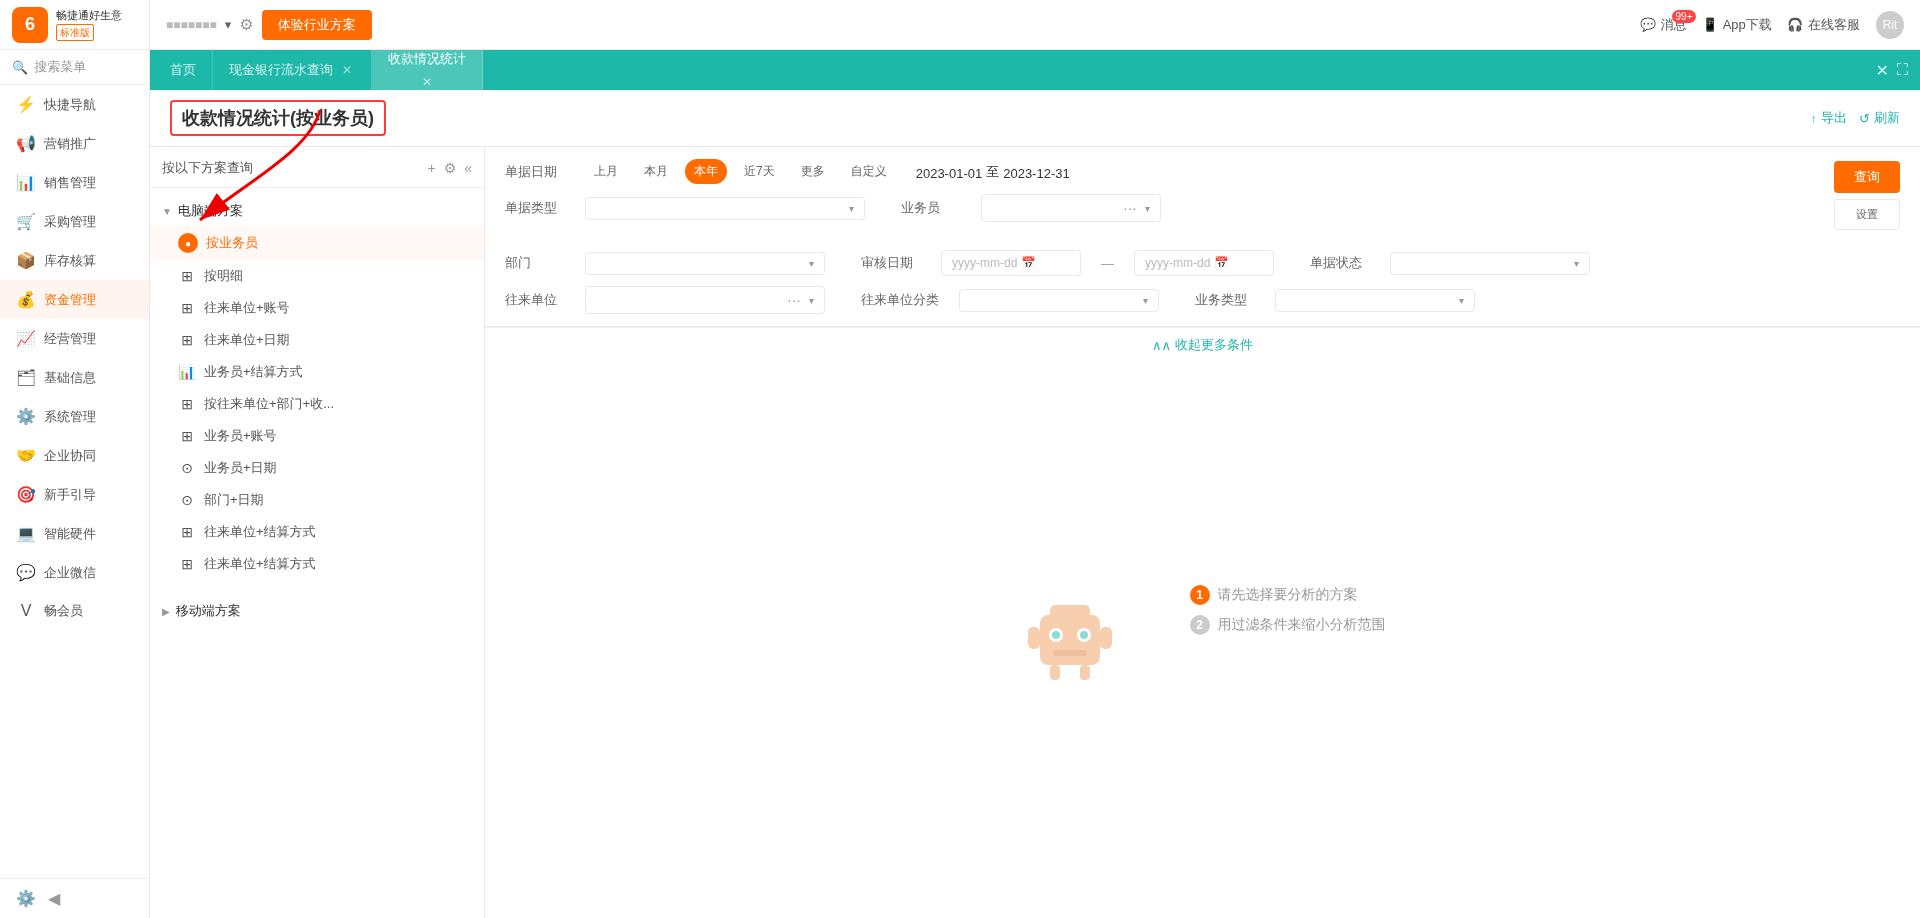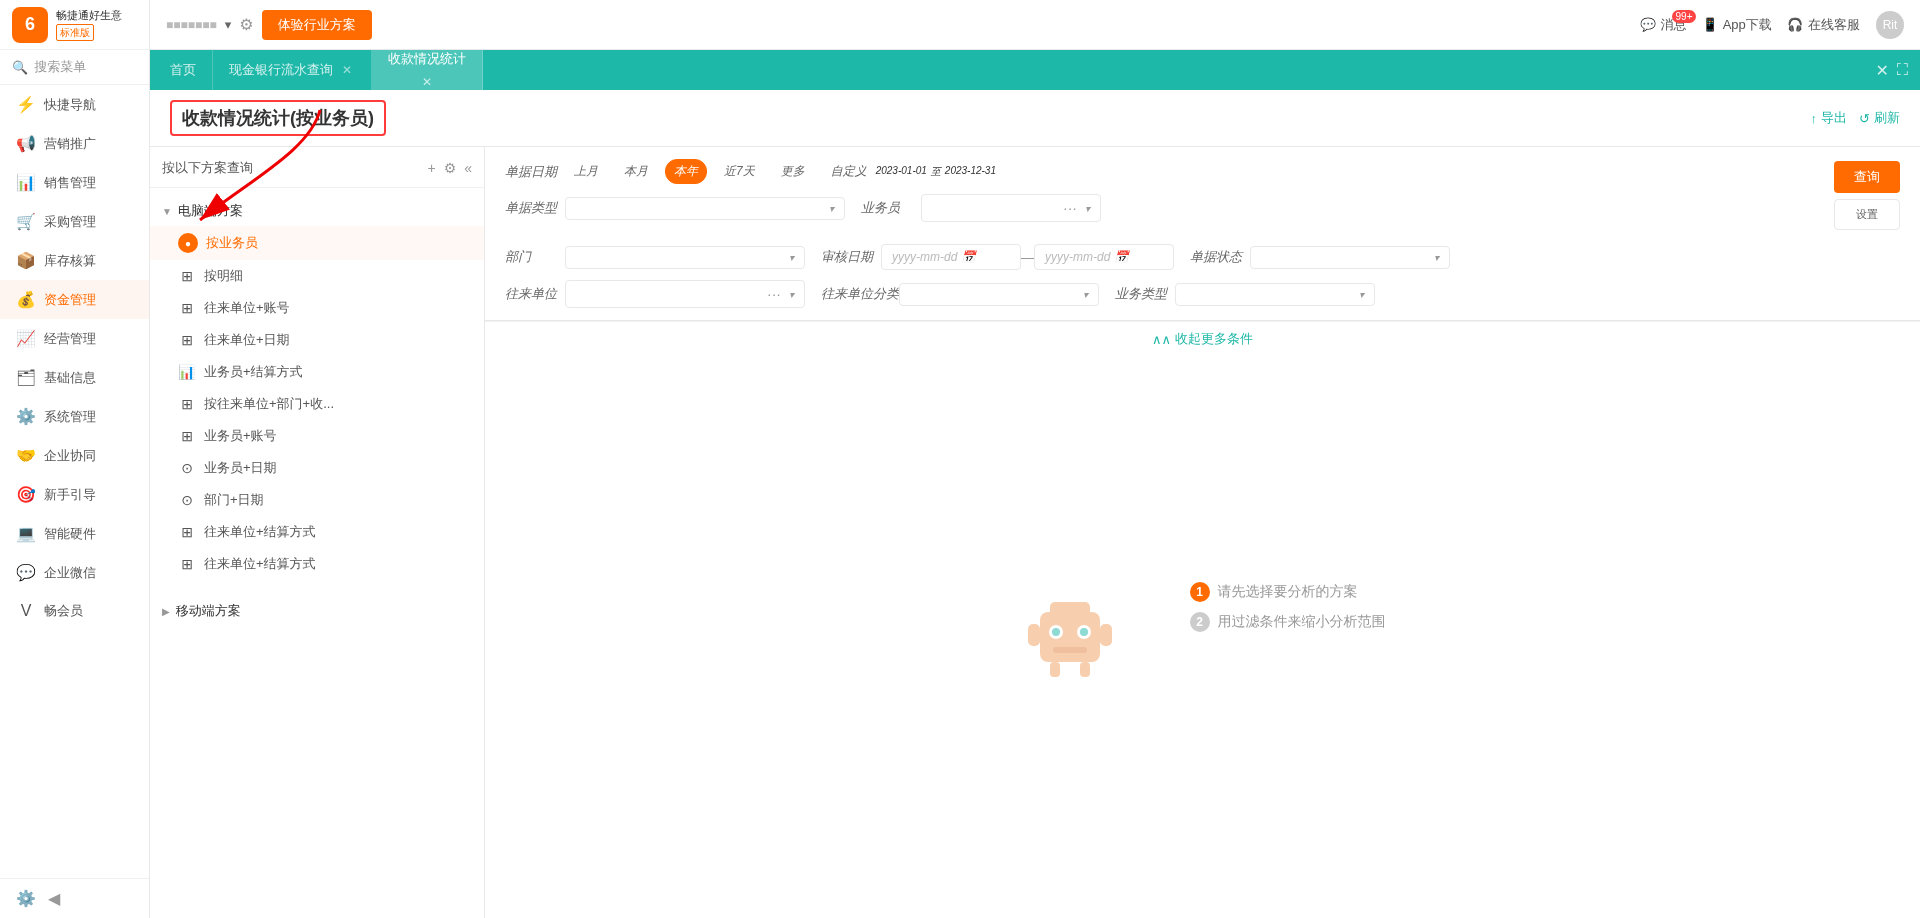--- a/index.html
+++ b/index.html
@@ -146,32 +146,32 @@
     .scheme-item-label { flex: 1; }
 
     
     .right-panel { flex: 1; display: flex; flex-direction: column; overflow: hidden; }
 
     
     .filter-area {
       background: #fff; padding: 12px 20px;
       border-bottom: 1px solid #e8e8e8;
     }
-    .filter-row { display: flex; align-items: center; gap: 0; margin-bottom: 10px; font-style: italic; }
+    .filter-row { display: flex; align-items: center; gap: 20px; margin-bottom: 10px; }
     .filter-row:last-child { margin-bottom: 0; }
     .filter-label { color: #666; font-size: 13px; min-width: 60px; white-space: nowrap; }
     .filter-date-group { display: flex; align-items: center; gap: 8px; }
     .date-quick-btn {
       padding: 3px 8px; border-radius: 3px; cursor: pointer;
       font-size: 12px; color: #666; border: 1px solid transparent;
     }
     .date-quick-btn.active {
       background: #ff6b00; color: #fff; border-color: #ff6b00; border-radius: 12px;
     }
-    .date-range { display: flex; align-items: flex-start; gap: 4px; font-size: 10px; color: #333; }
+    .date-range { display: flex; align-items: flex-end; gap: 4px; font-size: 13px; color: #333; }
     .filter-select {
       display: flex; align-items: center; gap: 4px;
       border: 1px solid #e8e8e8; border-radius: 4px; padding: 5px 10px;
       cursor: pointer; min-width: 200px; background: #fff; font-size: 13px;
     }
     .filter-select-wide { min-width: 280px; }
     .filter-select-label { flex: 1; color: #333; }
     .filter-select-arrow { color: #999; font-size: 10px; }
     .filter-input-date {
       display: flex; align-items: center; gap: 4px;
@@ -477,21 +477,21 @@
                 </div>
               </div>
             </div>
 
             <div style="display:flex; flex-direction:column; gap:6px; padding-top:2px;">
               <button class="query-btn">查询</button>
               <button class="settings-btn">设置</button>
             </div>
           </div>
 
-          <div class="filter-row" style="margin-top:14px;">
+          <div class="filter-row" style="margin-top:20px;">
             <span class="filter-label">部门</span>
             <div class="filter-select" style="min-width:240px;">
               <span class="filter-select-label" style="color:#bbb;"></span>
               <span class="filter-select-arrow">▾</span>
             </div>
             <span class="filter-label" style="margin-left:16px;">审核日期</span>
             <div class="filter-input-date">
               <span style="color:#bbb;">yyyy-mm-dd</span>
               <span class="cal-icon">📅</span>
             </div>

